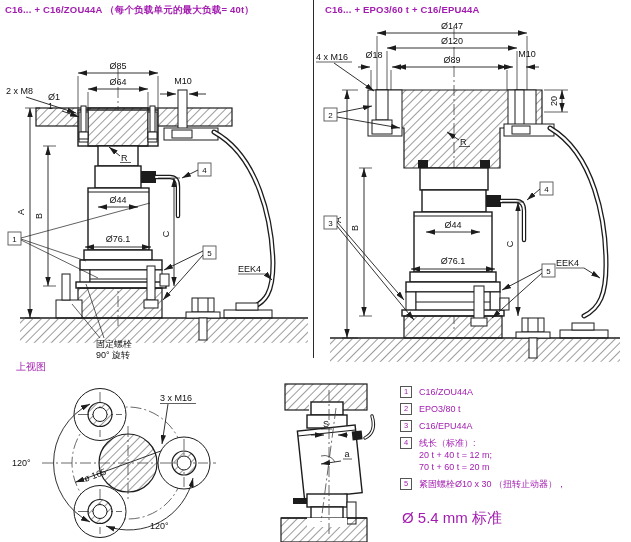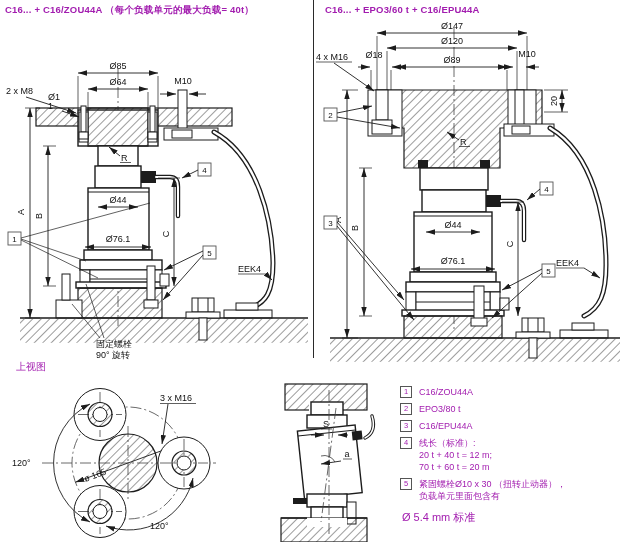--- a/index.html
+++ b/index.html
@@ -23,21 +23,21 @@
   .dt{font-family:"Liberation Sans",sans-serif;font-size:9px;fill:#111;}
   .mid{text-anchor:middle;}
   .cbox{fill:#fff;stroke:#555;stroke-width:.9;}
   .cnum{font-family:"Liberation Sans",sans-serif;font-size:8px;fill:#111;text-anchor:middle;}
   
   #legend{font-size:9px;line-height:12px;}
   .lg-row{display:flex;margin-bottom:5px;}
   .lg-box{flex:0 0 auto;width:10px;height:10px;border:1px solid #555;font-size:7.5px;
           line-height:10px;text-align:center;margin-right:7px;margin-top:0px;}
   .lg-lines{white-space:nowrap;}
-  #notes{font-size:11px;line-height:13px;white-space:nowrap;}
+  #notes{font-size:15px;line-height:13px;white-space:nowrap;}
 </style>
 </head>
 <body>
 
 <div id="stage">
 
   <div class="abs title" style="left:5px;top:4px;">C16... + C16/ZOU44A （每个负载单元的最大负载= 40t）</div>
   <div class="abs title" style="left:325px;top:4px;">C16... + EPO3/60 t + C16/EPU44A</div>
 
   <div class="abs vdivider" style="left:313px;top:0;height:358px;"></div>
@@ -430,21 +430,20 @@
       <span class="lg-lines">
         <div>线长（标准）:</div>
         <div>20 t + 40 t = 12 m;</div>
         <div>70 t + 60 t = 20 m</div>
       </span>
     </div>
     <div class="lg-row">
       <span class="lg-box">5</span>
       <span class="lg-lines">
         <div>紧固螺栓Ø10 x 30 （扭转止动器），</div>
-        <div>负载单元里面包含有</div>
       </span>
     </div>
   </div>
 
   <div id="notes" class="abs" style="left:402px;top:511px;">
     <div>Ø 5.4 mm 标准</div>
   </div>
 
 </div>
 

